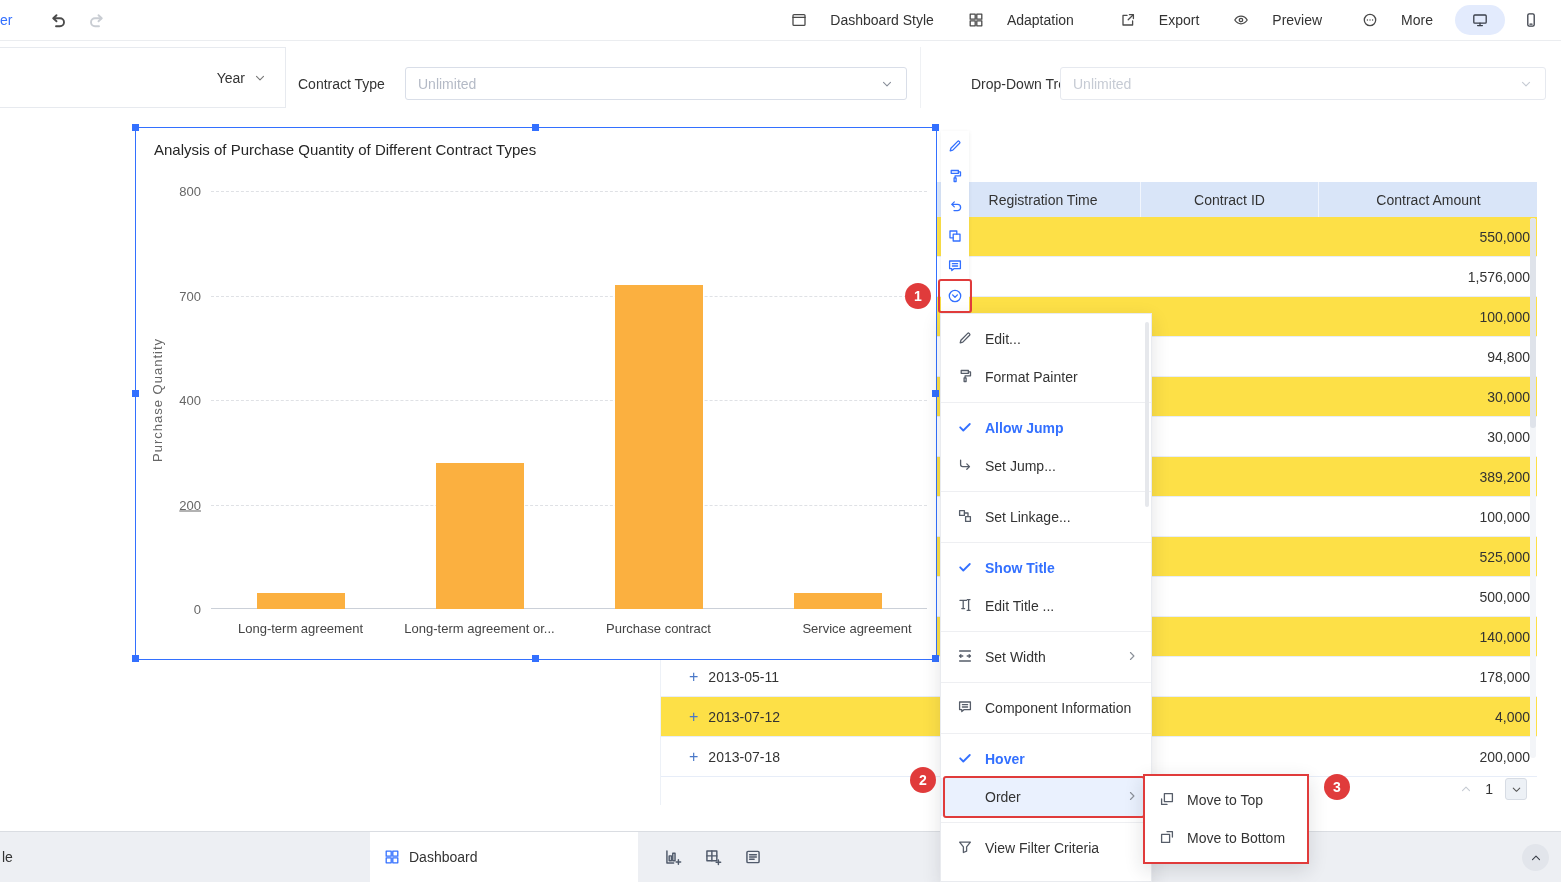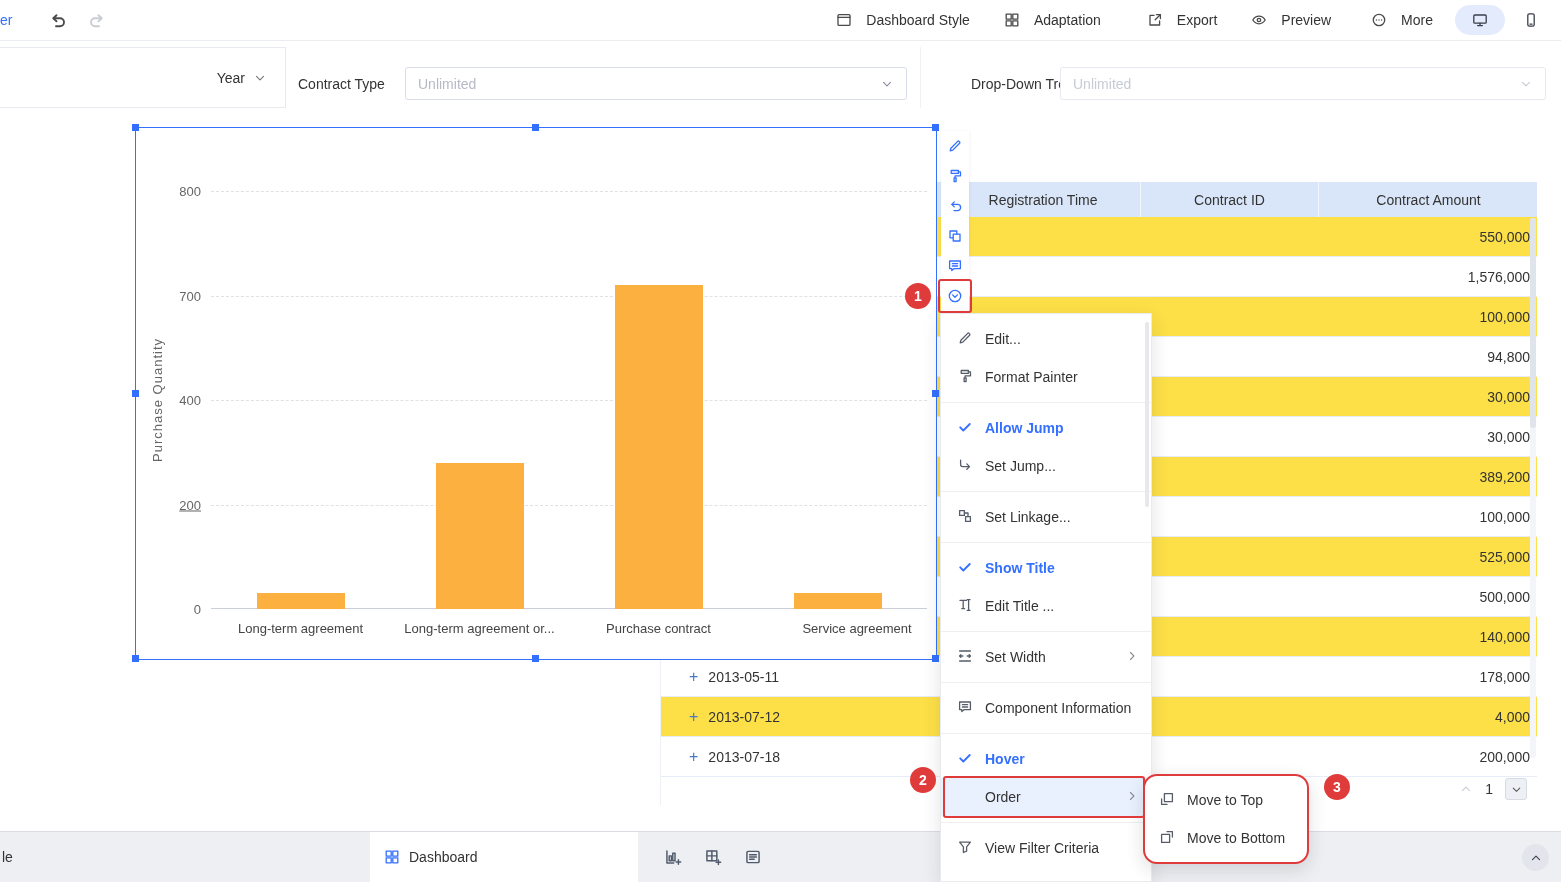--- a/index.html
+++ b/index.html
@@ -10,21 +10,21 @@
 
   
   .topbar{position:absolute;left:0;top:0;width:1561px;height:41px;background:#fff;
           border-bottom:1px solid #EBEDF0;z-index:10}
   .tb-clip{position:absolute;left:0;top:0;height:40px;display:flex;align-items:center;
            color:#3370FF;cursor:pointer}
   .tb-icon{position:absolute;top:10px;cursor:pointer;color:#4a4a4a}
   .tb-undo{left:47px}
   .tb-redo{left:88px;color:#C9CDD3}
   .tb-right{position:absolute;right:12px;top:0;height:40px;display:flex;align-items:center}
-  .tb-action{display:flex;align-items:center;gap:14px;color:#333;cursor:pointer;margin-left:34px}
+  .tb-action{display:flex;align-items:center;gap:23px;color:#333;cursor:pointer;margin-left:34px}
   .tb-action .icon{color:#4a4a4a}
   .tb-device{width:50px;height:30px;border-radius:16px;display:flex;align-items:center;
              justify-content:center;margin-left:22px;cursor:pointer;color:#3a3f49}
   .tb-device.active{background:#E3EBFD}
   .tb-device.phone{width:36px;margin-left:8px}
 
   
   .filterbar{position:absolute;left:0;top:41px;width:1561px;height:69px;background:#fff;z-index:2}
   .year-box{position:absolute;left:-40px;top:6px;width:326px;height:61px;background:#fff;
             border:1px solid #E7EAEF;display:flex;align-items:center;justify-content:flex-end;
@@ -94,21 +94,21 @@
   .menu-item .mi-icon{width:18px;color:#565D69;flex:none}
   .menu-item.checked{color:#3370FF;font-weight:bold}
   .menu-item.checked .mi-icon{color:#3370FF}
   .menu-item.hl{background:#EAF1FE}
   .mi-arrow{margin-left:auto;color:#8A9099}
   .menu-sep{border-top:1px solid #EEEFF2;margin:6px 0}
   .menu-scroll{position:absolute;right:2px;top:8px;width:4px;height:185px;background:#E6E8EC;border-radius:2px}
 
   
   .submenu{position:absolute;left:1143px;top:772px;width:166px;background:#fff;
-           border:2px solid #E03B3B;border-radius:14px;box-shadow:0 6px 18px rgba(31,35,41,.14);
+           border:2px solid #E03B3B;border-radius:0;box-shadow:0 6px 18px rgba(31,35,41,.14);
            z-index:7;padding:5px 0}
   .submenu-item{height:38px;display:flex;align-items:center;gap:10px;padding:0 14px;color:#333;cursor:pointer}
   .submenu-item .mi-icon{width:18px;color:#565D69;flex:none}
 
   
   .anno-box{position:absolute;border:2px solid #E03B3B;border-radius:3px;z-index:8;pointer-events:none}
   .badge{position:absolute;width:26px;height:26px;border-radius:50%;background:#E03B3B;color:#fff;
          display:flex;align-items:center;justify-content:center;font-weight:bold;z-index:9}
 
   
@@ -361,20 +361,21 @@
         <span class="icon">
           <svg viewBox="0 0 16 16" width="13" height="13" fill="none" stroke="currentColor" stroke-width="1.3" stroke-linecap="round" stroke-linejoin="round">
             <path d="M4 6.2l4 4 4-4"></path>
           </svg>
         </span>
       </span>
   </div>
 </section>
 
 <section class="chart-comp">
+  <div class="chart-title">Analysis of Purchase Quantity of Different Contract Types</div>
   <div class="chart-ylabel-wrap">
     <span class="chart-ylabel">Purchase Quantity</span>
   </div>
   <div class="plot" id="plot">
     <div class="baseline"></div>
   <div class="ytick" style="top: 418px;">0</div>
       <div class="gridline" style="top: 313.5px;"></div>
       <div class="ytick" style="top: 313.5px; text-decoration: underline;">200</div>
       <div class="gridline" style="top: 209px;"></div>
       <div class="ytick" style="top: 209px;">400</div>

